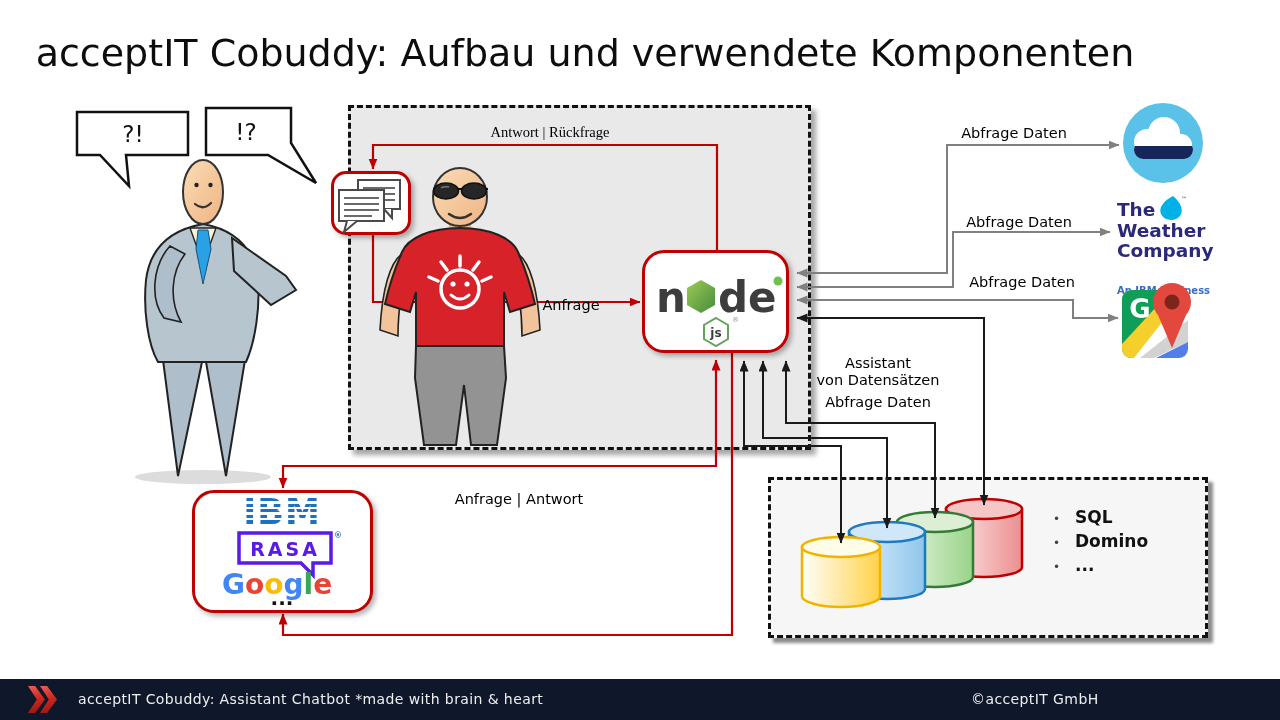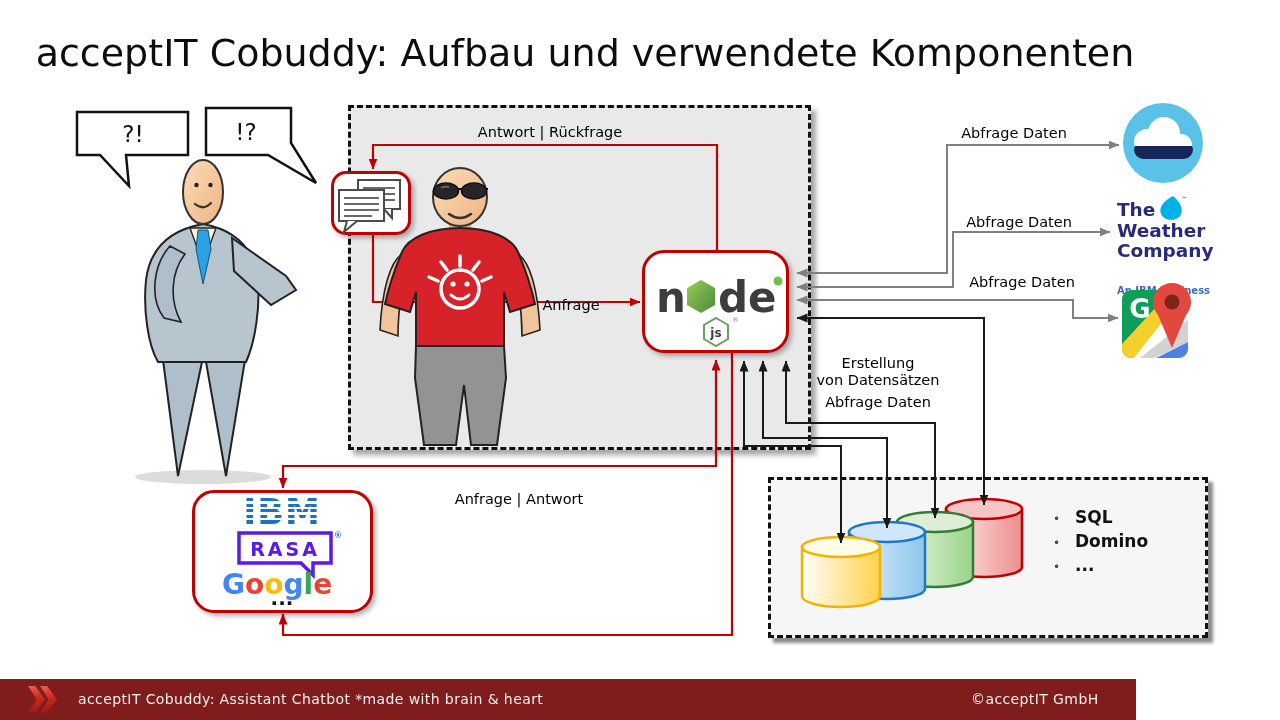--- a/index.html
+++ b/index.html
@@ -29,21 +29,21 @@
   .weather .l1{position:relative;}
   .ibm-logo{position:absolute;left:232px;top:494px;width:100px;height:36px;
             color:#1f70c1;font-weight:bold;font-size:35px;line-height:36px;text-align:center;letter-spacing:1px;}
   .ibm-stripe{position:absolute;left:-6px;width:112px;height:2.6px;background:#fff;}
   .ibm-reg{position:absolute;left:102px;top:24px;font-size:8px;letter-spacing:0;}
   .google-logo{position:absolute;left:222px;top:570px;width:120px;
                font-size:28px;font-weight:bold;letter-spacing:0px;line-height:30px;}
   .gl0,.gl3{color:#4285F4}.gl1,.gl5{color:#EA4335}.gl2{color:#FBBC05}.gl4{color:#34A853}
   .ai-more{position:absolute;left:222px;top:588px;width:120px;text-align:center;
            font-size:20px;font-weight:bold;color:#111;line-height:20px;}
-  .footer{position:absolute;left:0;top:679px;width:1136px;height:41px;background:#7f1d1d;}
+  .footer{position:absolute;left:0;top:679px;width:1280px;height:41px;background:#0f172a;}
   .footer .ftxt{position:absolute;top:12px;color:#efefef;font-size:14px;letter-spacing:0.4px;}
   .chev{position:absolute;width:17px;height:27px;top:7px;
         background:linear-gradient(160deg,#ee6054 0%,#cf2b22 45%,#8f1310 100%);
         clip-path:polygon(0 0,42% 0,100% 50%,42% 100%,0 100%,52% 50%);}
 </style>
 </head>
 <body>
 
 <div class="slide">
 
@@ -286,27 +286,27 @@
     <div class="dbrow">
         <span class="bullet">•</span>
         <span>Domino</span>
       </div>
     <div class="dbrow">
         <span class="bullet">•</span>
         <span>...</span>
       </div>
   </div>
 
-  <div class="lbl" style="left:440px;top:124px;width:220px;">Antwort | Rückfrage</div>
+  <div class="lbl" style="left:440px;top:124px;width:220px;font-family:Liberation Serif, serif;">Antwort | Rückfrage</div>
   <div class="lbl" style="left:511px;top:297px;width:120px;">Anfrage</div>
   <div class="lbl" style="left:938px;top:125px;width:152px;">Abfrage Daten</div>
   <div class="lbl" style="left:943px;top:214px;width:152px;">Abfrage Daten</div>
   <div class="lbl" style="left:946px;top:274px;width:152px;">Abfrage Daten</div>
   <div class="lbl" style="left:797px;top:355px;width:162px;">
-    <div>Erstellung</div>
+    <div>Assistant</div>
     <div>von Datensätzen</div>
     <div class="gap">Abfrage Daten</div>
   </div>
   <div class="lbl" style="left:419px;top:475px;width:200px;margin-top:16px;">Anfrage | Antwort</div>
 
   <div class="footer">
     <div class="chev" style="left:28px;"></div>
     <div class="chev" style="left:40px;"></div>
     <div class="ftxt" style="left:78px;">acceptIT Cobuddy: Assistant Chatbot *made with brain &amp; heart</div>
     <div class="ftxt" style="left:971px;text-align:center;">©acceptIT GmbH</div>

